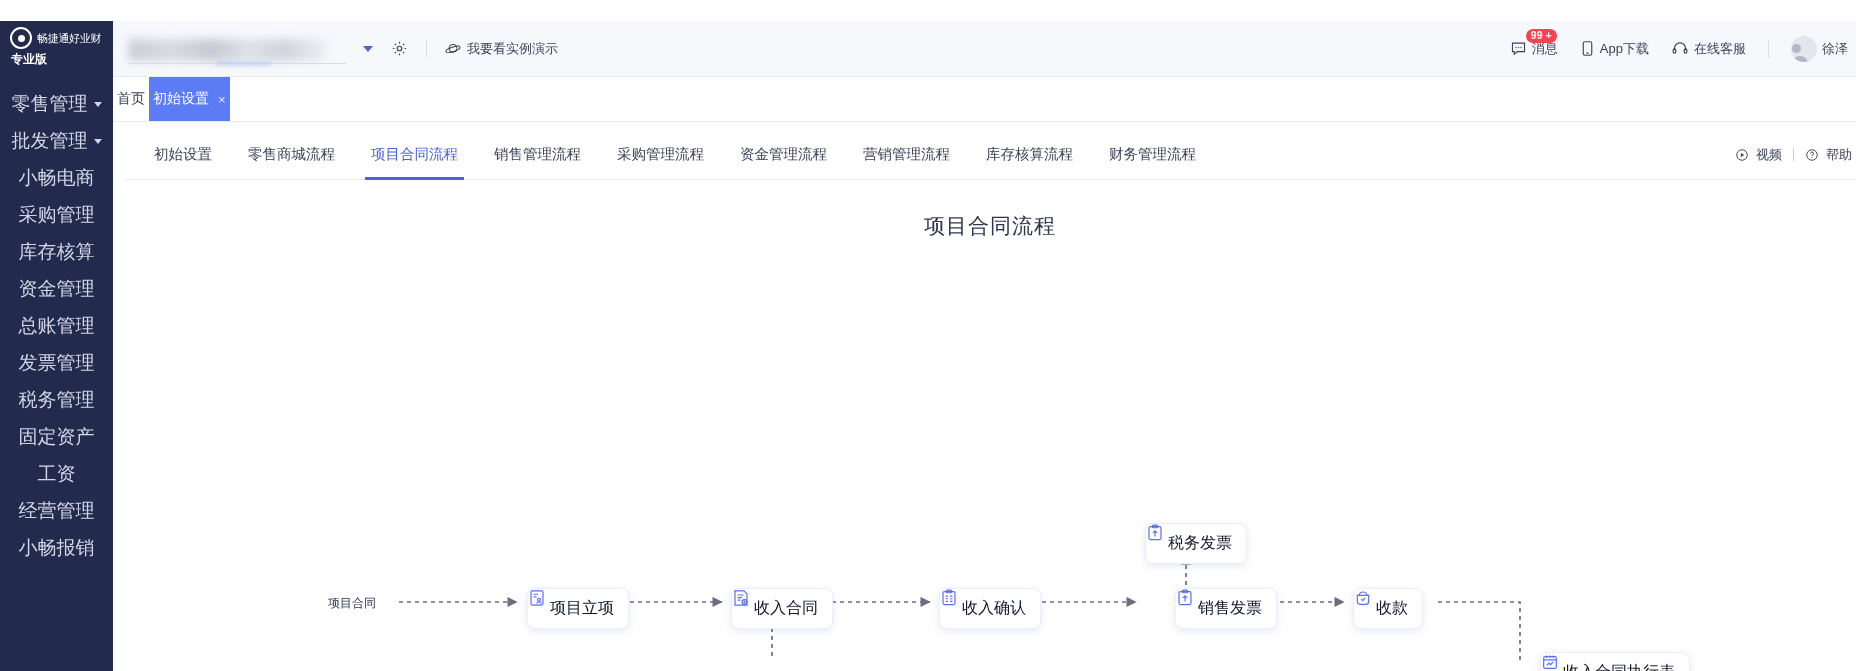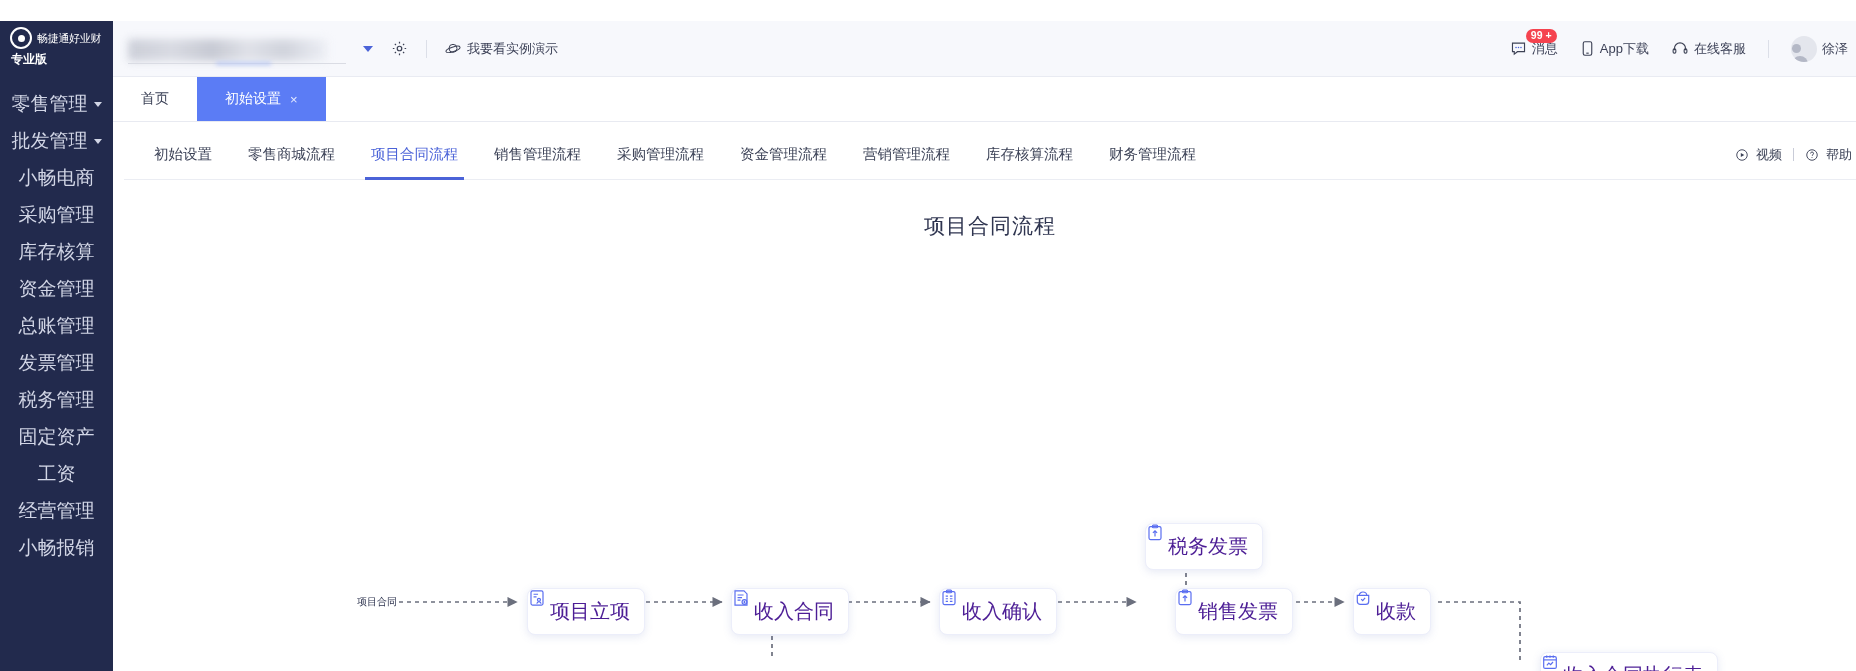--- a/index.html
+++ b/index.html
@@ -99,21 +99,21 @@
   .user-name { white-space: nowrap; color: #3a3f55; }
 
   
   .tabstrip {
     position: absolute; left: 113px; top: 77px; right: 0; height: 45px;
     background: #fff; display: flex; align-items: stretch;
     border-bottom: 1px solid #e8eaf1;
   }
   .wtab {
     display: flex; align-items: center; 
-    padding: 0 28px; font-size: 14px; color: #3c4257; cursor: pointer;
+    padding: 0 4px; font-size: 14px; color: #3c4257; cursor: pointer;
   }
   .wtab.active { background: #5b7cf5; color: #fff; }
   .wtab .x {
     margin-left: 9px; font-size: 13px; color: #e5ebff; line-height: 1;
   }
 
   
   .content {
     position: absolute; left: 124px; top: 130px; right: 0; bottom: 0;
     background: #fff;
@@ -143,27 +143,27 @@
     text-align: center; font-size: 21px; color: #2f3550;
     margin-top: 32px; letter-spacing: 1px;
   }
 
   
   .canvas { position: relative; width: 100%; height: 420px; }
   .canvas svg { position: absolute; left: 0; top: 0; }
   .node {
     position: absolute; display: flex; align-items: center; gap: 8px;
     background: #fff; border: 1px solid #eceefa; border-radius: 8px;
-    padding: 9px 14px; font-size: 20px; color: #4c1d95;
+    padding: 9px 14px; font-size: 16px; color: #0f172a;
     box-shadow: 0 2px 9px rgba(90,105,180,0.15);
     white-space: nowrap; cursor: pointer;
   }
   .node .nico { flex: 0 0 auto; display: flex; }
   .rowlabel {
-    position: absolute; font-size: 10px; color: #2f3550; white-space: nowrap; margin-left: 29px;
+    position: absolute; font-size: 12px; color: #2f3550; white-space: nowrap;
   }
 </style>
 </head>
 <body>
 
 <div id="app">
 
   <div class="sidebar">
     <div class="brand">
       <div class="brand-row">

